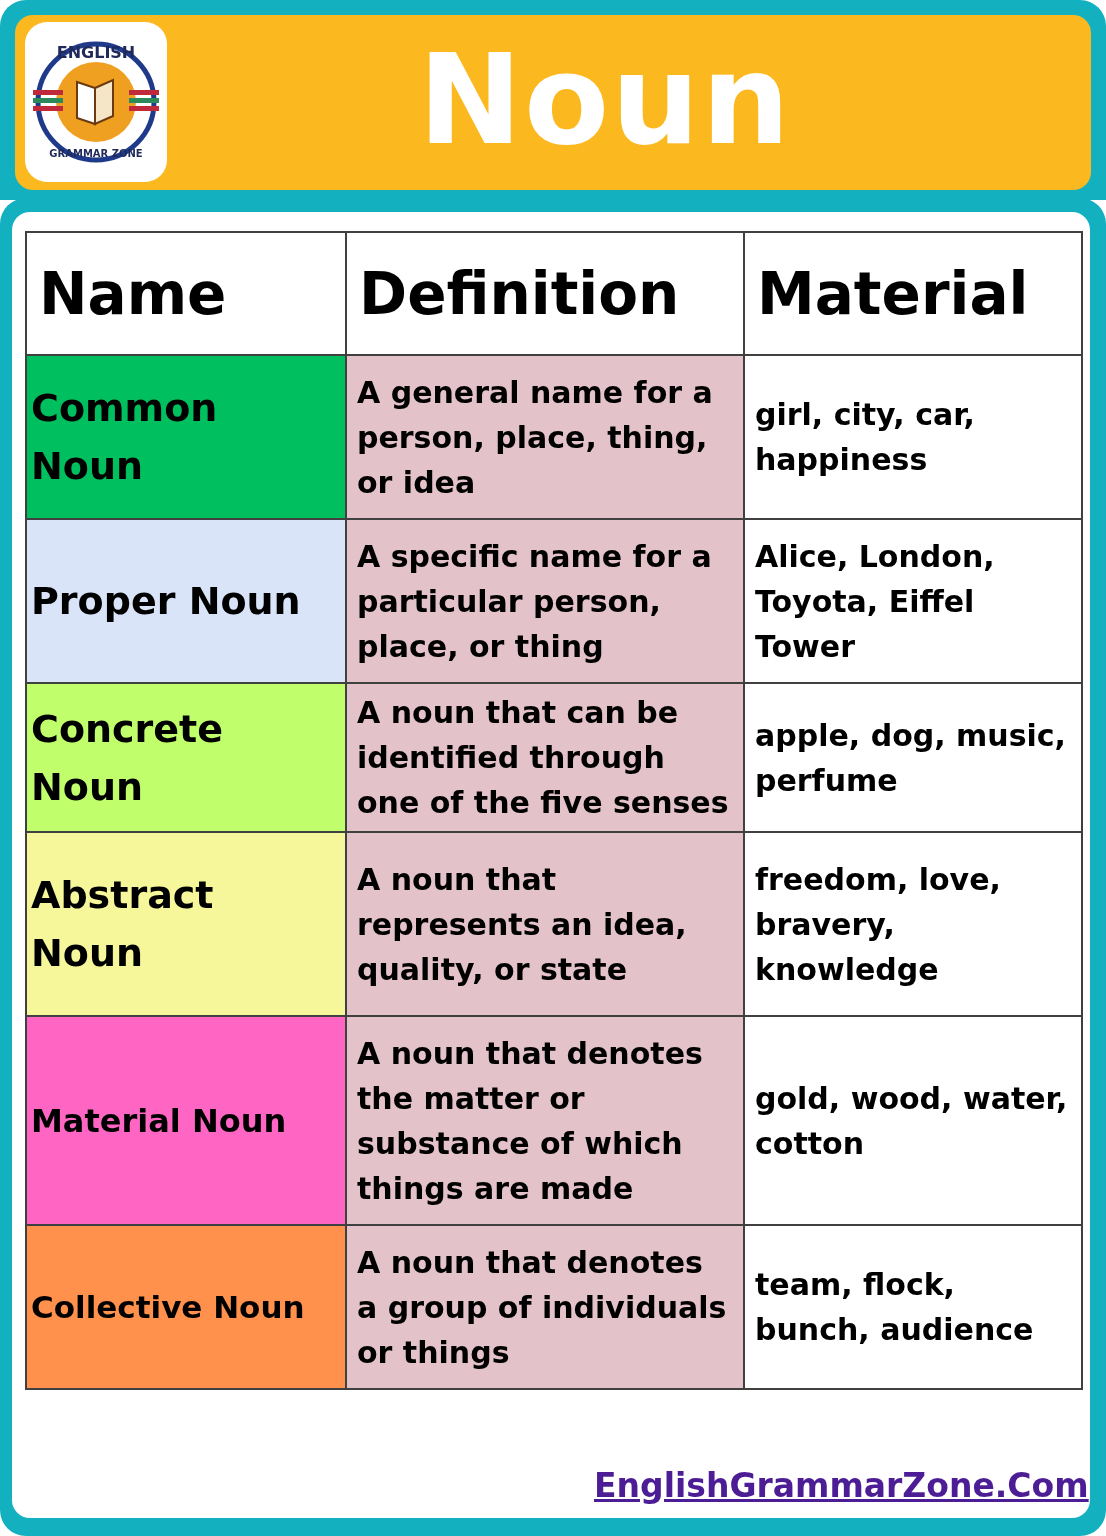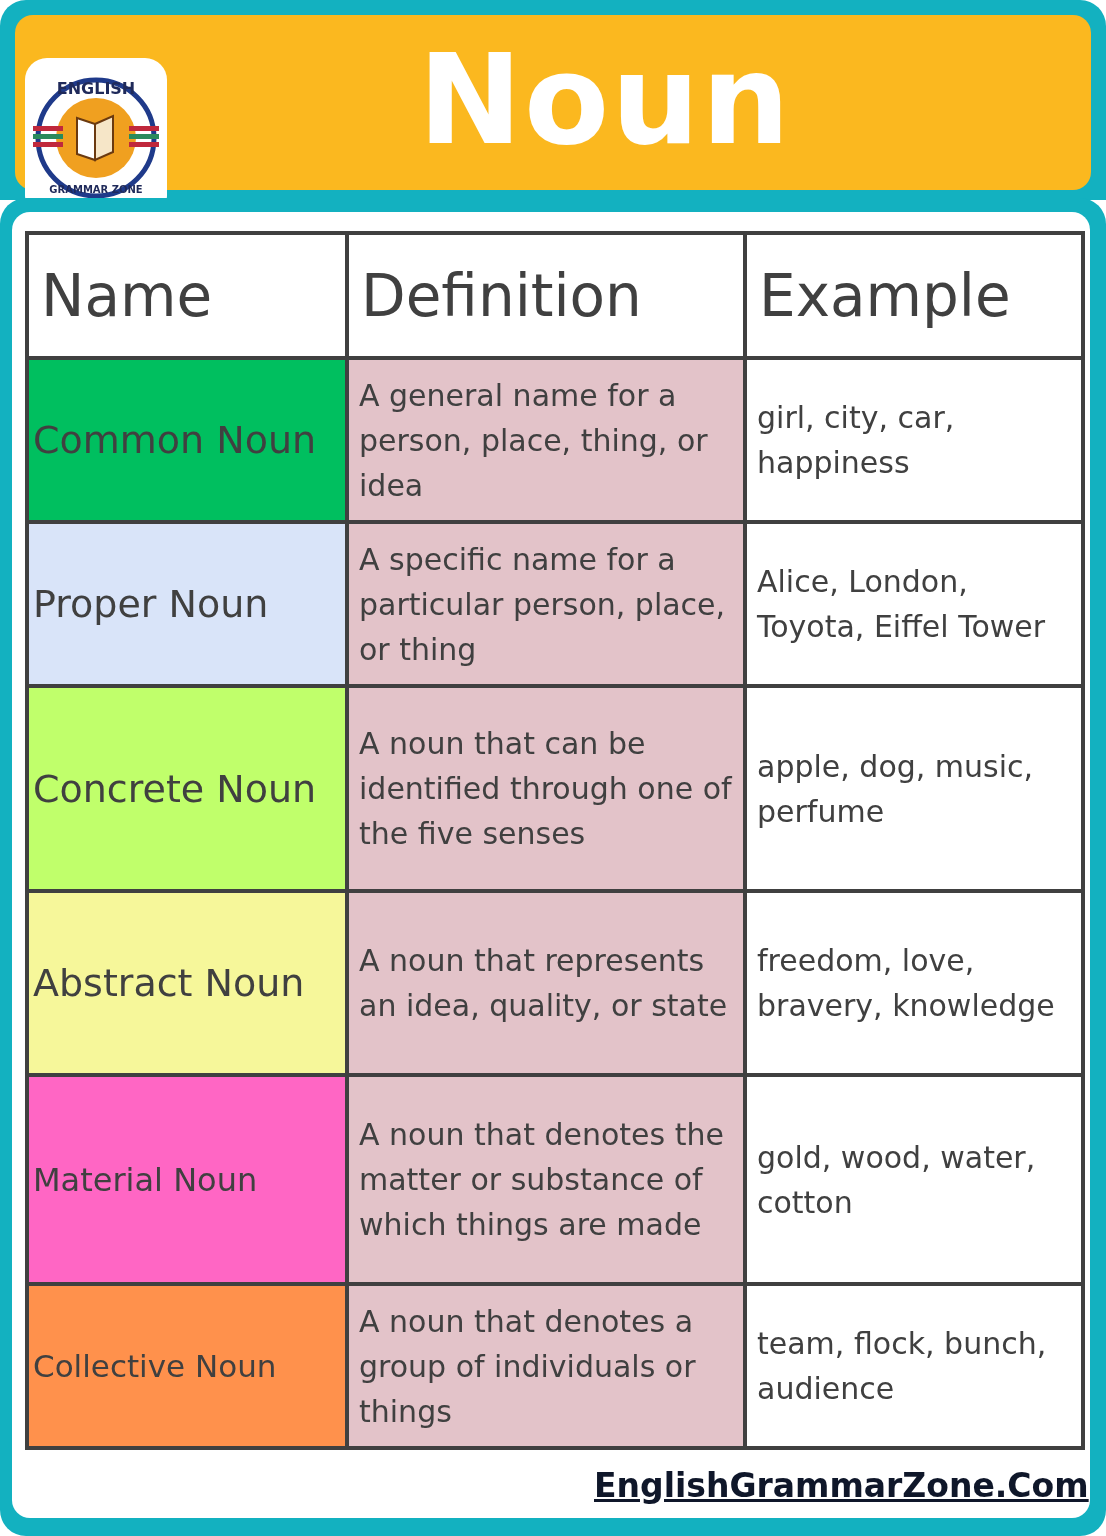--- a/index.html
+++ b/index.html
@@ -1,29 +1,29 @@
 <!DOCTYPE html>
 <html><head>
 <meta charset="utf-8">
 <style>
   html,body{margin:0;padding:0;}
   body{width:1106px;height:1536px;background:#ffffff;position:relative;overflow:hidden;font-family:"DejaVu Sans","Liberation Sans",sans-serif;}
   .header-frame{position:absolute;left:0;top:0;width:1106px;height:200px;background:#13b1c0;border-radius:26px 26px 0 0;}
   .header{position:absolute;left:15px;top:15px;width:1076px;height:175px;background:#fbb81f;border-radius:18px;}
-  .logo{position:absolute;left:25px;top:22px;width:142px;height:160px;background:#fff;border-radius:22px;margin-top:36px;}
+  .logo{position:absolute;left:25px;top:22px;width:142px;height:160px;background:#fff;border-radius:22px;}
   .title{position:absolute;left:0;width:1210px;top:20px;text-align:center;color:#fff;font-family:"DejaVu Sans",sans-serif;font-weight:bold;font-size:124px;line-height:160px;letter-spacing:2px;}
   .body-frame{position:absolute;left:0;top:198px;width:1106px;height:1338px;background:#13b1c0;border-radius:26px;}
   .panel{position:absolute;left:12px;top:14px;width:1078px;height:1306px;background:#ffffff;border-radius:18px;}
   table{position:absolute;left:25px;top:231px;border-collapse:collapse;table-layout:fixed;}
-  td,th{border:4px solid #404040;vertical-align:middle;text-align:left;padding:0 10px;font-weight:normal;color:#404040;}
+  td,th{border:2px solid #404040;vertical-align:middle;text-align:left;padding:0 10px;font-weight:bold;color:#000000;}
   th{background:#fff;font-size:58px;height:121px;padding:0 12px;}
   td.name{font-size:38px;line-height:58px;padding-left:4px;}
   td.def{background:#e3c3c9;font-size:30px;line-height:45px;margin-top:18px;}
   td.ex{background:#fff;font-size:30px;line-height:45px;}
-  .footer{position:absolute;left:594px;top:1466px;font-family:"DejaVu Sans",sans-serif;font-weight:bold;font-size:33px;text-decoration:underline;color:#0f172a;}
+  .footer{position:absolute;left:594px;top:1466px;font-family:"DejaVu Sans",sans-serif;font-weight:bold;font-size:33px;text-decoration:underline;color:#4c1d95;}
 </style>
 </head>
 <body>
 
 <div class="header-frame"></div>
 <div class="header"></div>
 <div class="logo">
   <svg width="142" height="160" viewBox="0 0 142 160">
     <circle cx="71" cy="80" r="58" fill="none" stroke="#1f3a8a" stroke-width="5"></circle>
     <circle cx="71" cy="80" r="40" fill="#f0a020"></circle>
@@ -48,35 +48,35 @@
 <table>
   <colgroup>
       <col style="width:320px">
       <col style="width:398px">
       <col style="width:338px">
     </colgroup>
   <thead>
     <tr>
       <th>Name</th>
       <th>Definition</th>
-      <th>Example</th>
+      <th>Material</th>
     </tr>
   </thead>
   <tbody>
     <tr style="height:164px">
       <td class="name" style="background:#00bf5f">Common Noun</td>
       <td class="def">A general name for a person, place, thing, or idea</td>
       <td class="ex">girl, city, car, happiness</td>
     </tr>
     <tr style="height:164px">
       <td class="name" style="background:#d9e4f9">Proper Noun</td>
       <td class="def">A specific name for a particular person, place, or thing</td>
       <td class="ex">Alice, London, Toyota, Eiffel Tower</td>
     </tr>
-    <tr style="height:205px">
+    <tr style="height:149px">
       <td class="name" style="background:#c0ff6b">Concrete Noun</td>
       <td class="def">A noun that can be identified through one of the five senses</td>
       <td class="ex">apple, dog, music, perfume</td>
     </tr>
     <tr style="height:184px">
       <td class="name" style="background:#f6f79a">Abstract Noun</td>
       <td class="def">A noun that represents an idea, quality, or state</td>
       <td class="ex">freedom, love, bravery, knowledge</td>
     </tr>
     <tr style="height:209px">

